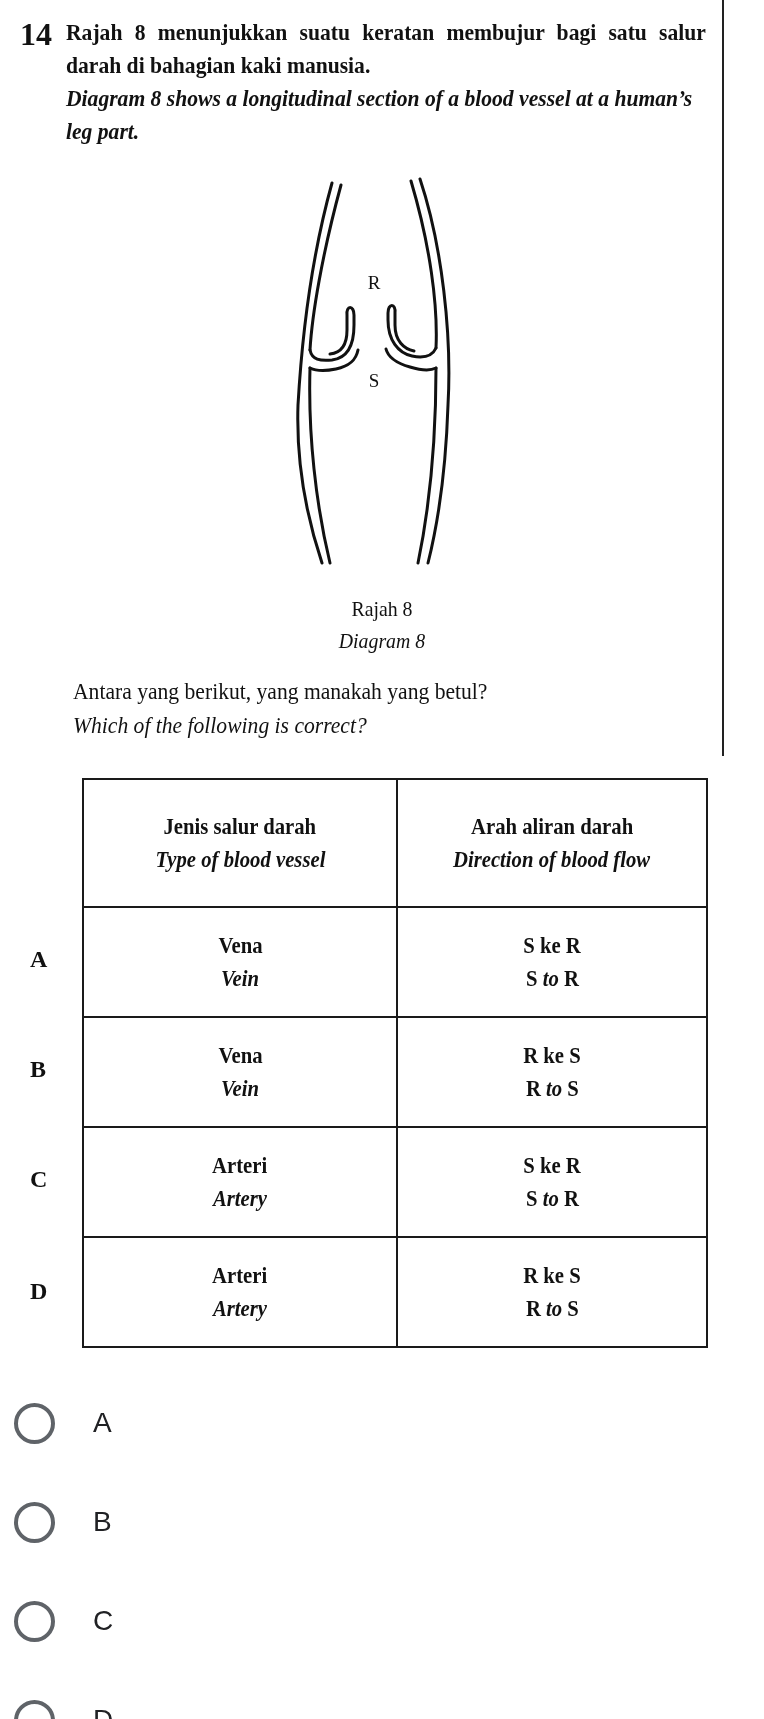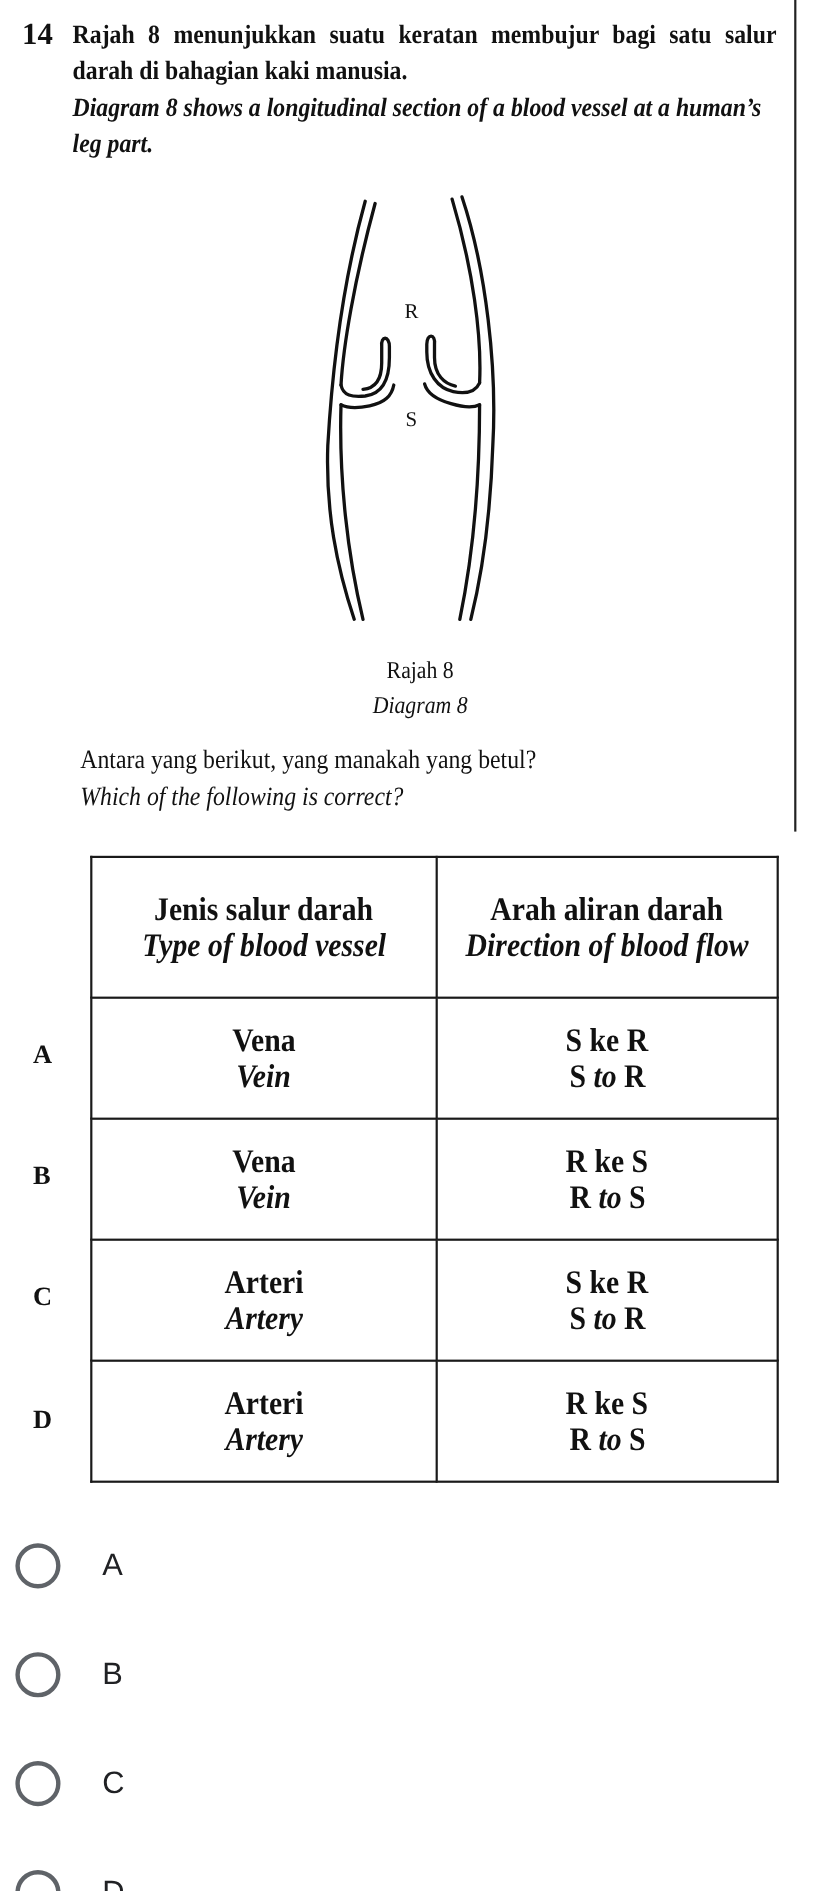--- a/index.html
+++ b/index.html
@@ -2,40 +2,40 @@
 <html><head>
   <meta charset="utf-8">
   <style>
     html, body { margin: 0; padding: 0; }
     body {
       width: 764px; height: 1719px; overflow: hidden;
       background: #ffffff; position: relative;
       font-family: "Liberation Serif", serif; color: #111;
     }
     .abs { position: absolute; }
-    .qnum { left: 20px; top: 16px; font-weight: bold; font-size: 28px; }
+    .qnum { left: 20px; top: 16px; font-weight: bold; font-size: 32px; }
     .q-ms {
       left: 66px; top: 16px; width: 640px; font-size: 24px; font-weight: bold;
       line-height: 33px; text-align: justify; text-align-last: left;
       transform: scaleX(0.9); transform-origin: left top; width: 711px;
     }
     .q-en {
       left: 66px; top: 82px; font-size: 24px; font-weight: bold; font-style: italic;
       line-height: 33px; transform: scaleX(0.9); transform-origin: left top; width: 711px;
     }
     .right-rule { left: 722px; top: 0; width: 2px; height: 756px; background: #222; }
     .diagram { left: 270px; top: 165px; width: 240px; height: 400px; }
     .cap-ms { left: 0; width: 764px; top: 596px; text-align: center; font-size: 22px; transform: scaleX(0.9); }
     .cap-en { left: 0; width: 764px; top: 628px; text-align: center; font-size: 22px; font-style: italic; transform: scaleX(0.9); }
     .prompt-ms { left: 73px; top: 678px; font-size: 24px; transform: scaleX(0.9); transform-origin: left top; }
     .prompt-en { left: 73px; top: 712px; font-size: 24px; font-style: italic; transform: scaleX(0.9); transform-origin: left top; }
 
     .tbl {
       left: 82px; top: 778px; width: 626px; border-collapse: collapse;
-      font-size: 30px; table-layout: fixed;
+      font-size: 23px; table-layout: fixed;
     }
     .tbl td, .tbl th { border: 2px solid #1a1a1a; text-align: center; vertical-align: middle; padding: 0; }
     .tbl th { height: 126px; font-weight: bold; line-height: 33px; }
     .tbl td { height: 108px; line-height: 33px; font-weight: bold; }
     .tbl .c1 { width: 312px; }
     .sq { display: inline-block; transform: scaleX(0.9); }
     .it { font-style: italic; }
     .rowlabel { left: 30px; font-weight: bold; font-size: 24px; }
 
     .opt { left: 14px; height: 50px; display: flex; align-items: center; cursor: pointer; }

